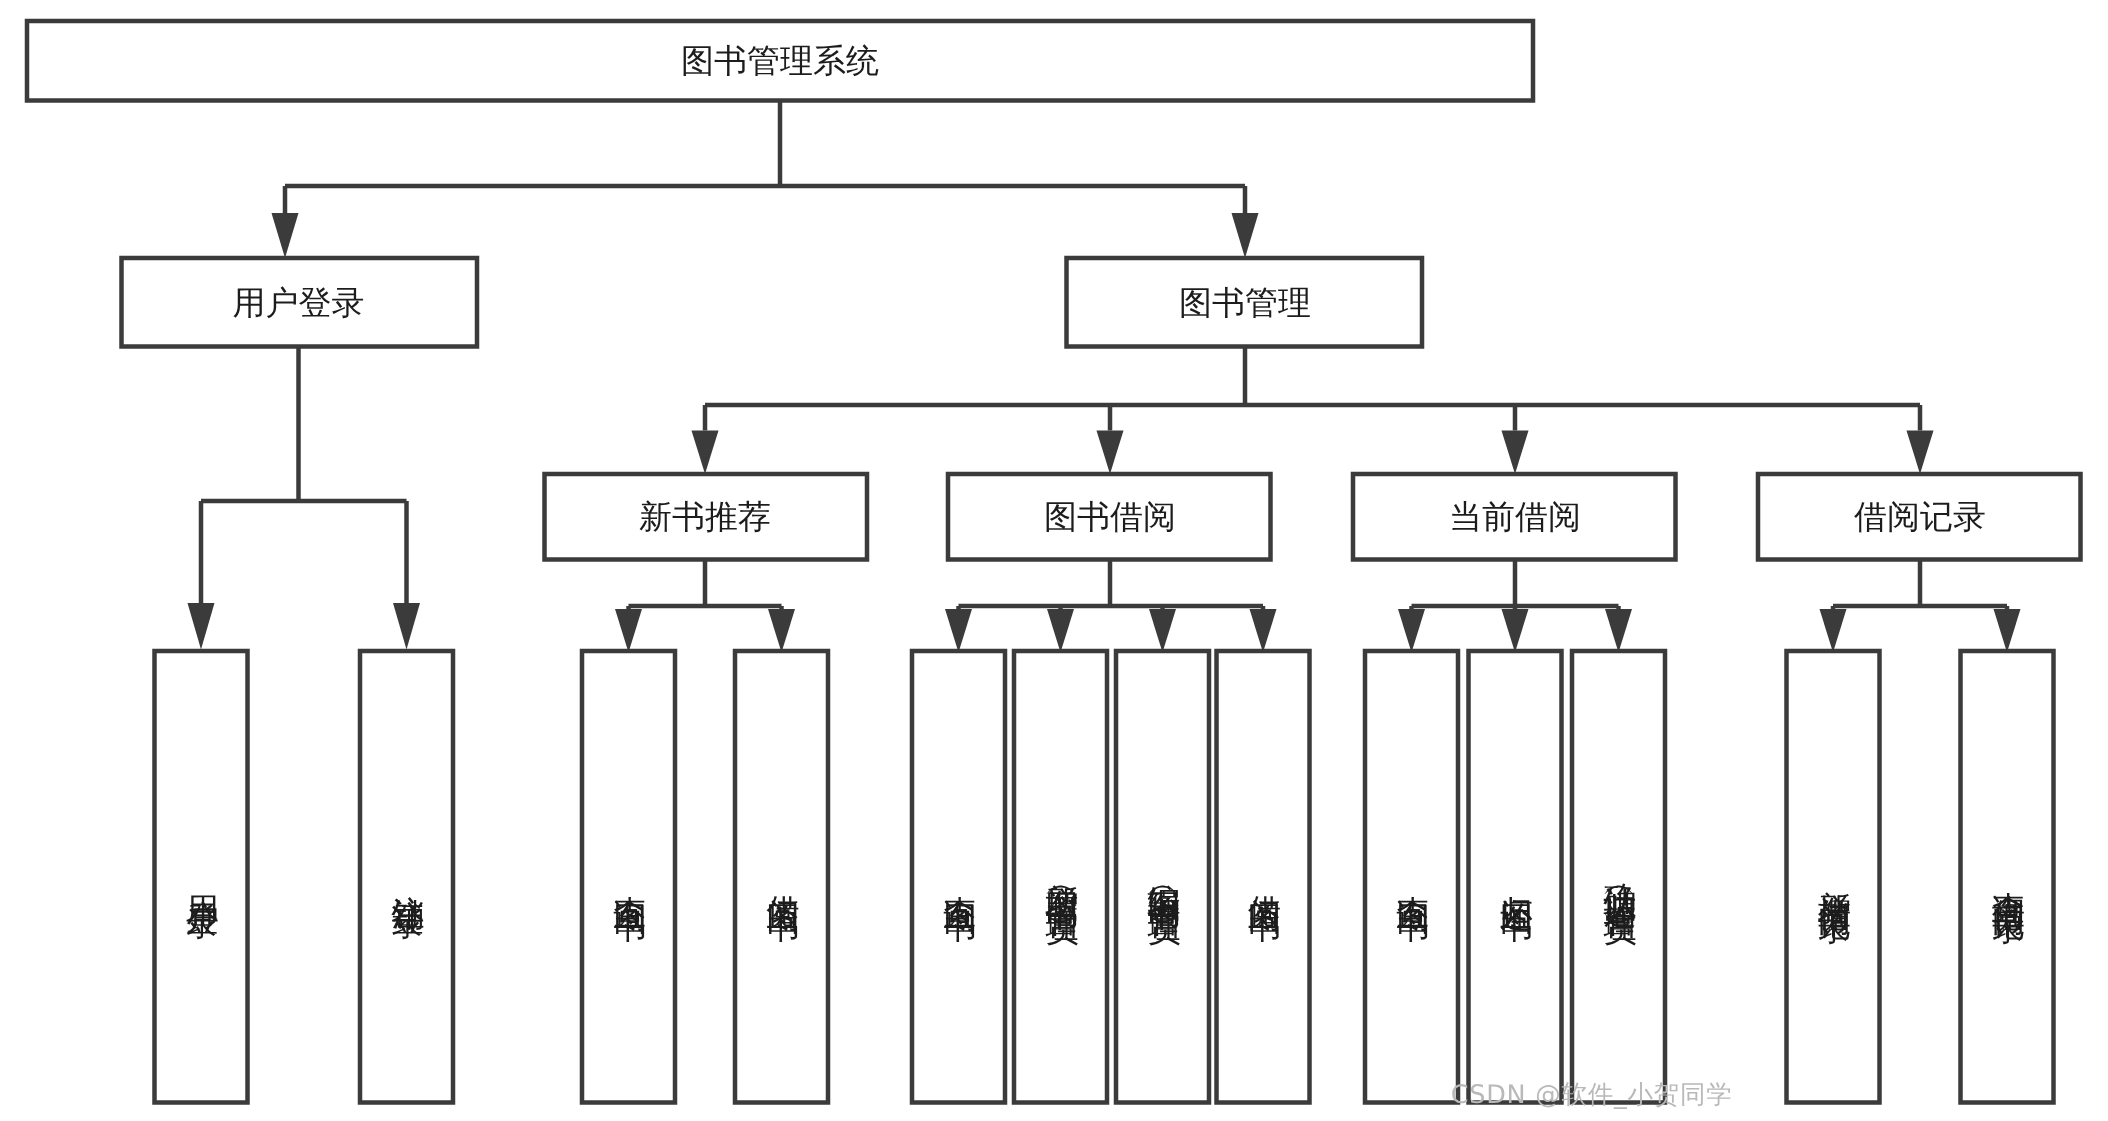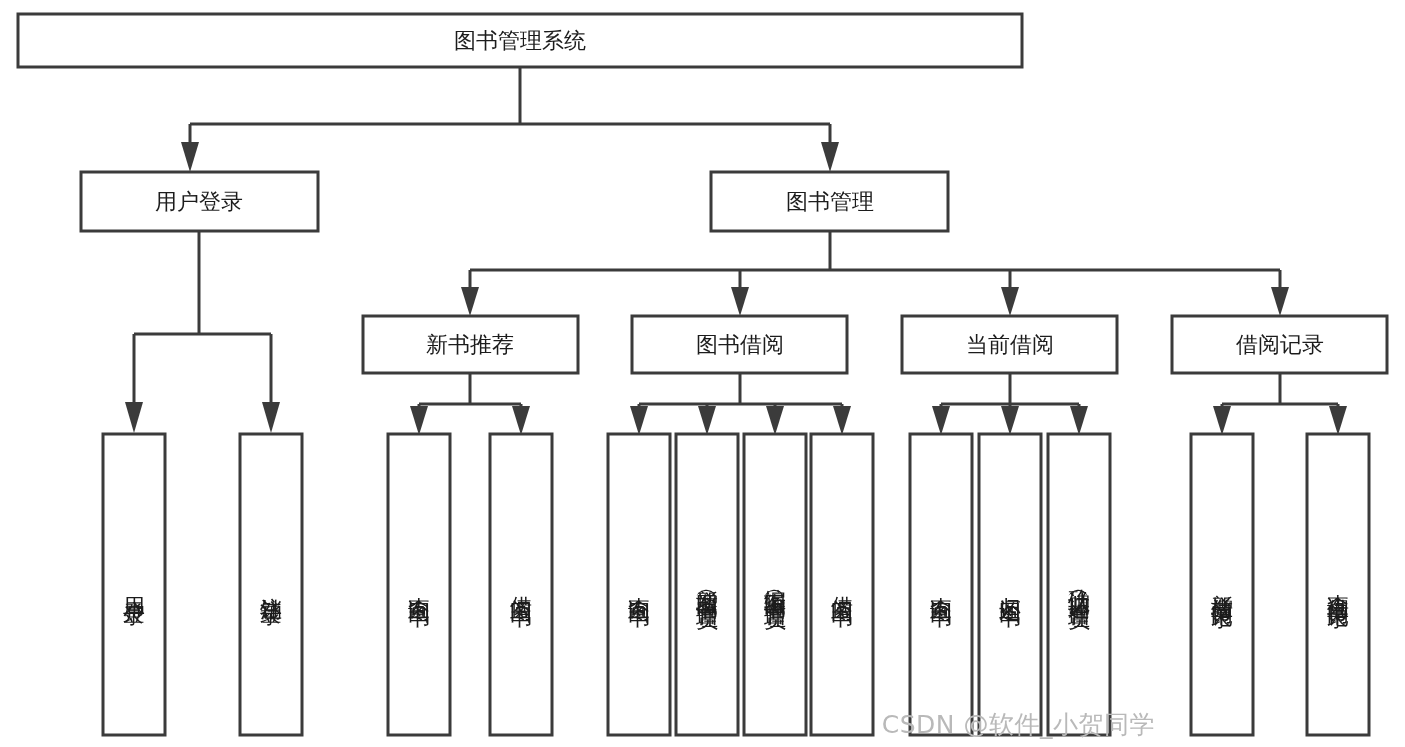--- a/index.html
+++ b/index.html
@@ -63,21 +63,21 @@
     align-items: center;
     justify-content: center;
     white-space: nowrap;
     pointer-events: none;
   }
   .watermark {
     position: absolute;
     right: 10px;
     bottom: 6px;
     font-family: "DejaVu Sans", "Liberation Sans", sans-serif;
-    font-size: 25px;
+    font-size: 17px;
     color: #b9b9b9;
     letter-spacing: 0.5px;
     white-space: nowrap;
   }
 </style>
 </head>
 <body>
 
 <div id="diagram-root">
 

